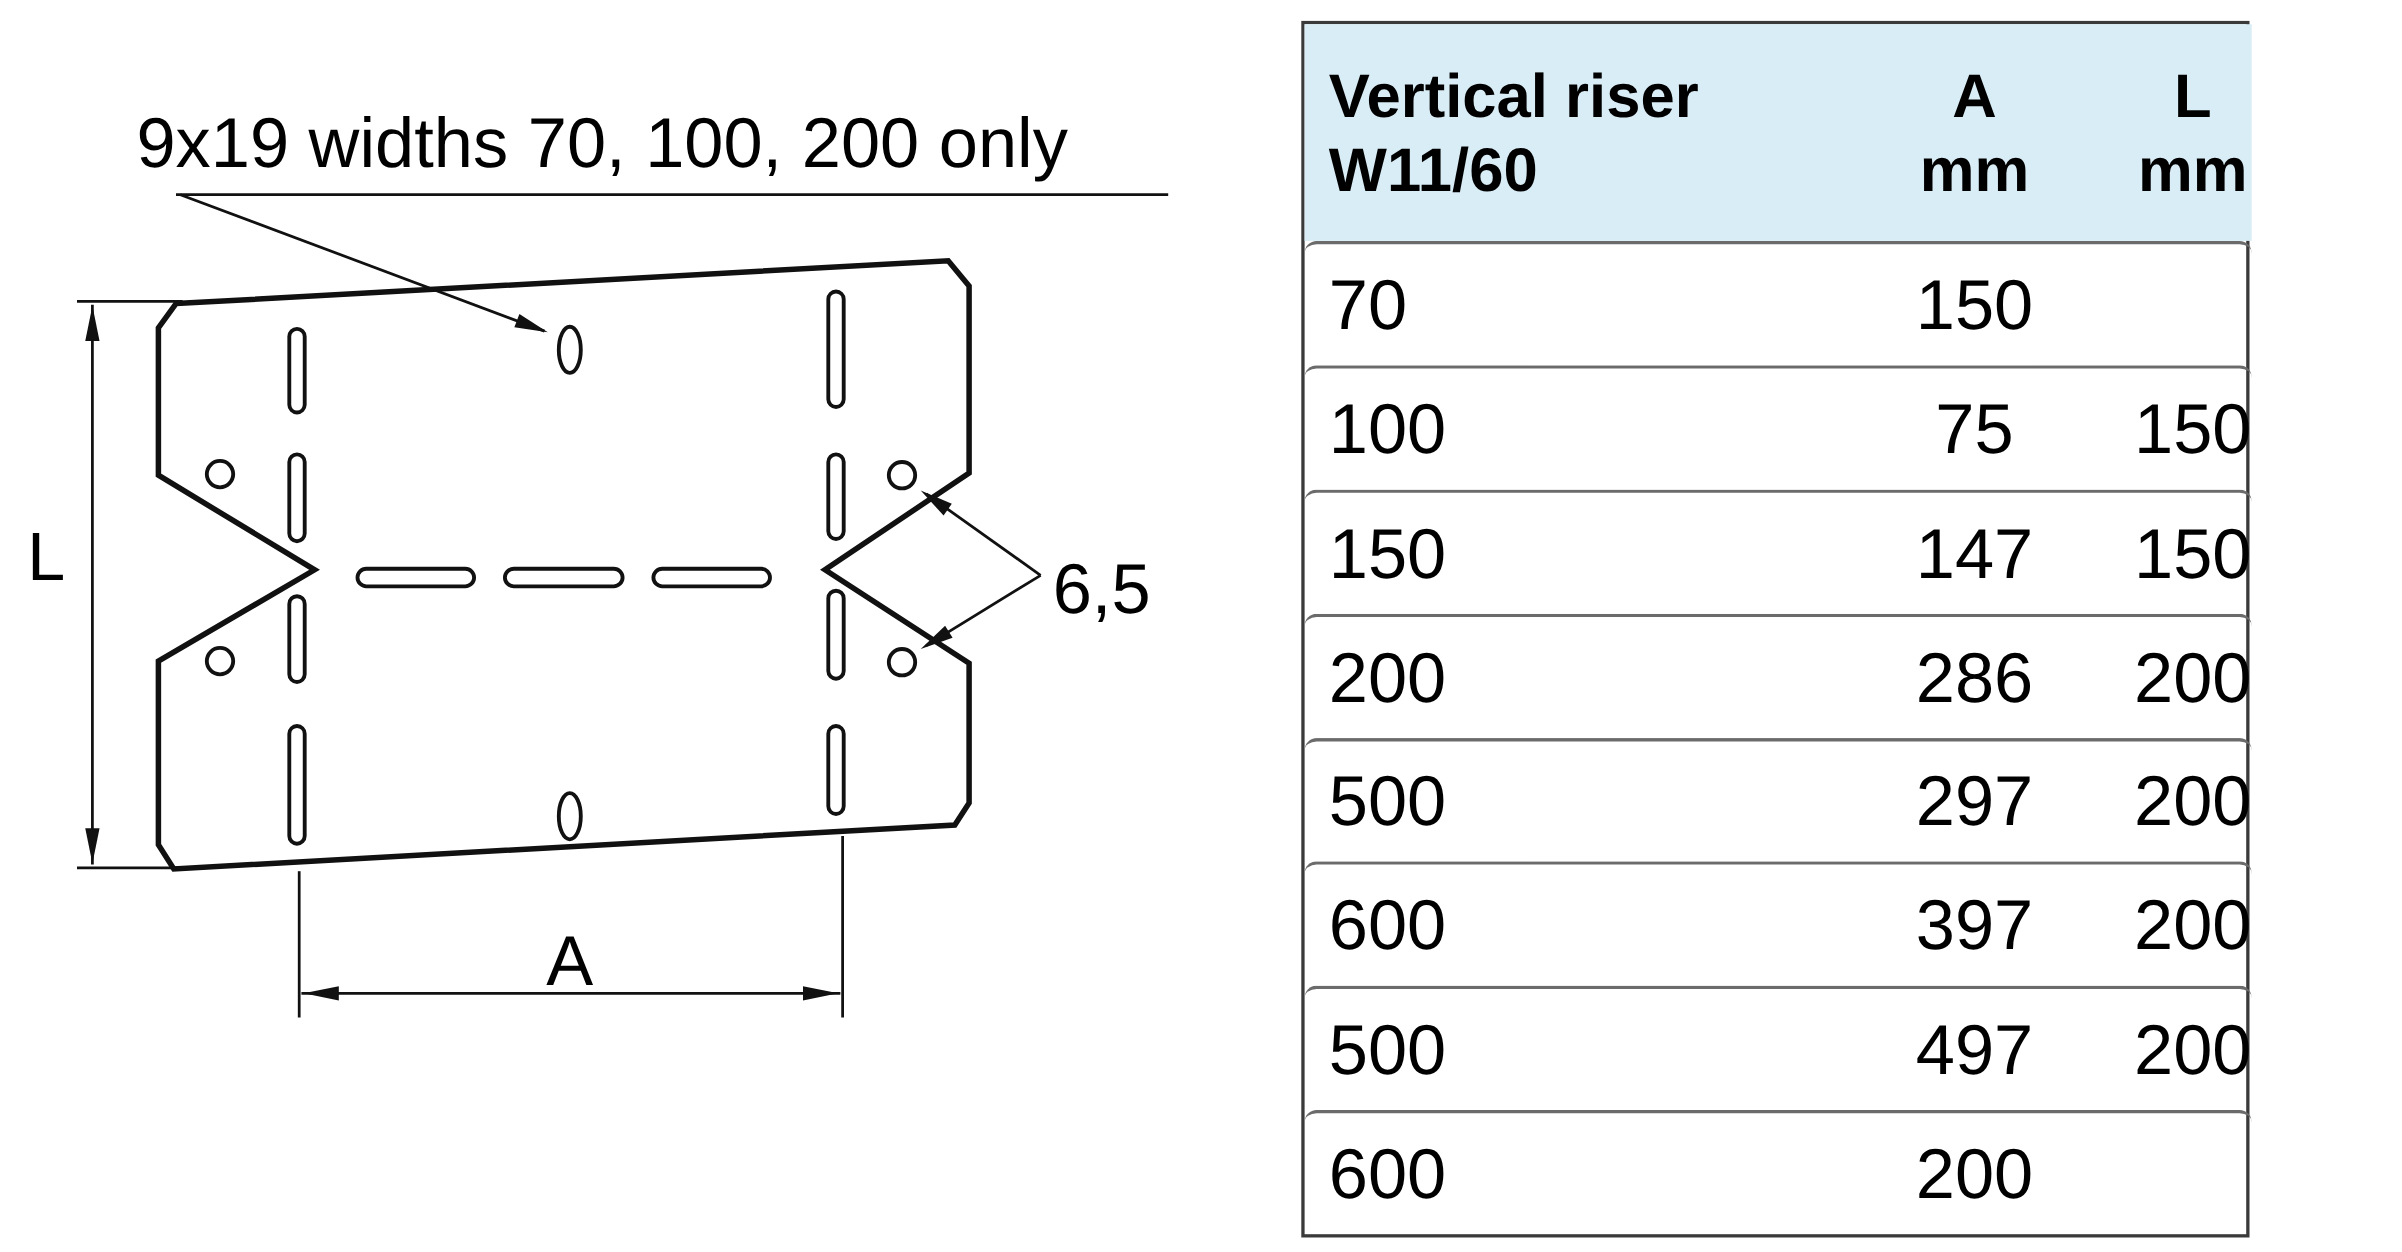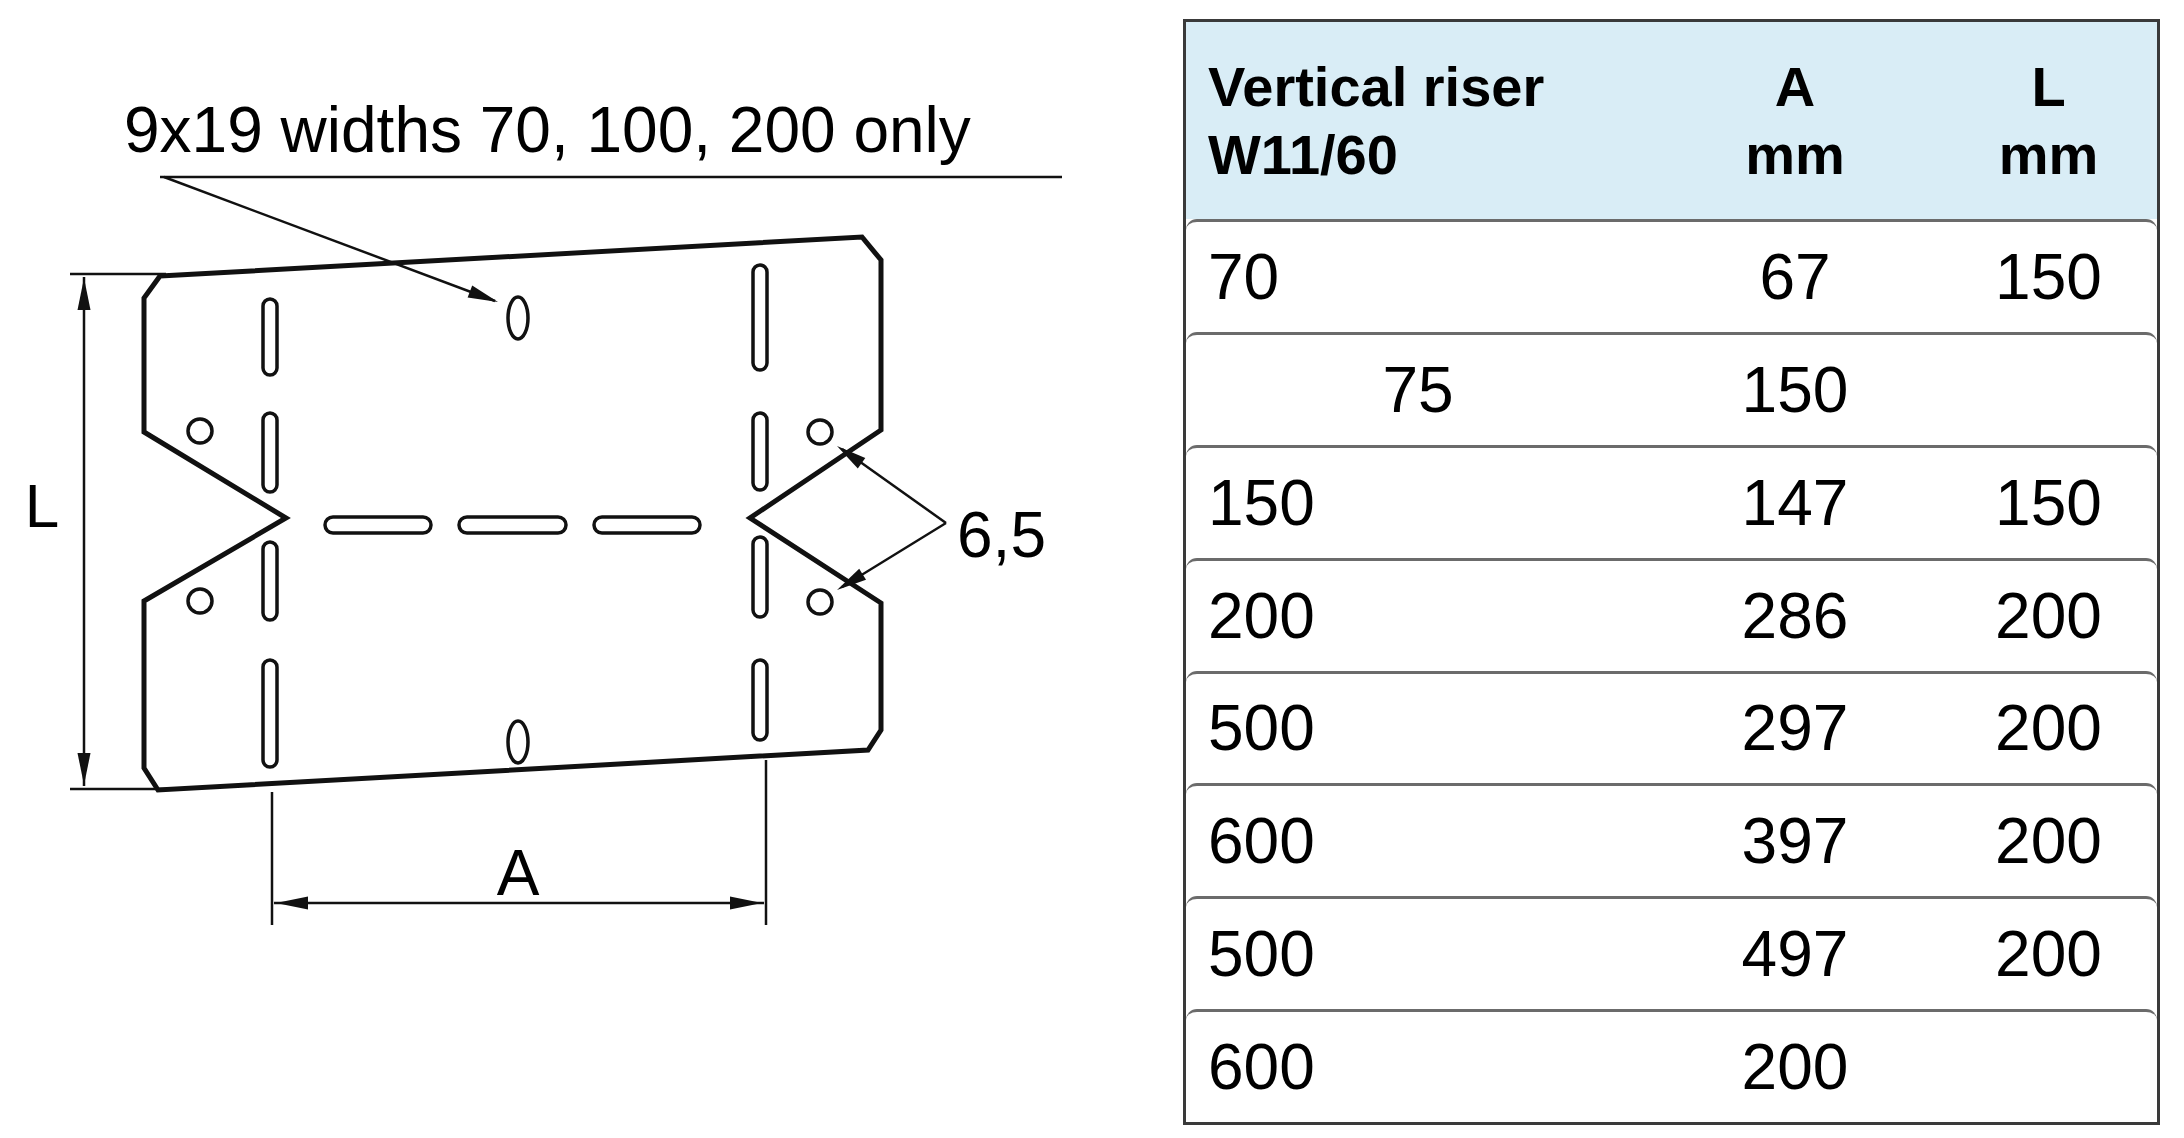--- a/index.html
+++ b/index.html
@@ -23,21 +23,21 @@
   .outline  { fill: none; stroke: #111; stroke-width: 5; stroke-linejoin: miter; }
   .cutout   { fill: none; stroke: #111; stroke-width: 3.5; }
   .dimline  { fill: none; stroke: #111; stroke-width: 2.5; }
   .arrow    { fill: #111; stroke: none; }
   .dimtext  { fill: #000; font-family: "Liberation Sans", sans-serif; }
 
   
   .spec-table {
     position: absolute;
     left: 1183px; top: 19px;
-    width: 977px; height: 1106px;
+    width: 862px; height: 1106px;
     box-sizing: border-box;
     border: 3px solid #3a3a3a;
     display: grid;
     grid-template-rows: 197px repeat(8, 1fr);
     background: #ffffff;
     color: #000;
   }
   .thead {
     background: #d9edf6;
     display: grid;
@@ -145,24 +145,24 @@
         <div>mm</div>
       </div>
       <div class="cell-center">
         <div>L</div>
         <div>mm</div>
       </div>
     </div>
 
     <div class="trow">
       <div class="cell-left">70</div>
-      <div class="cell-center">67</div>
       <div class="cell-center">150</div>
     </div>
     <div class="trow">
+      <div class="cell-left">100</div>
       <div class="cell-center">75</div>
       <div class="cell-center">150</div>
     </div>
     <div class="trow">
       <div class="cell-left">150</div>
       <div class="cell-center">147</div>
       <div class="cell-center">150</div>
     </div>
     <div class="trow">
       <div class="cell-left">200</div>

